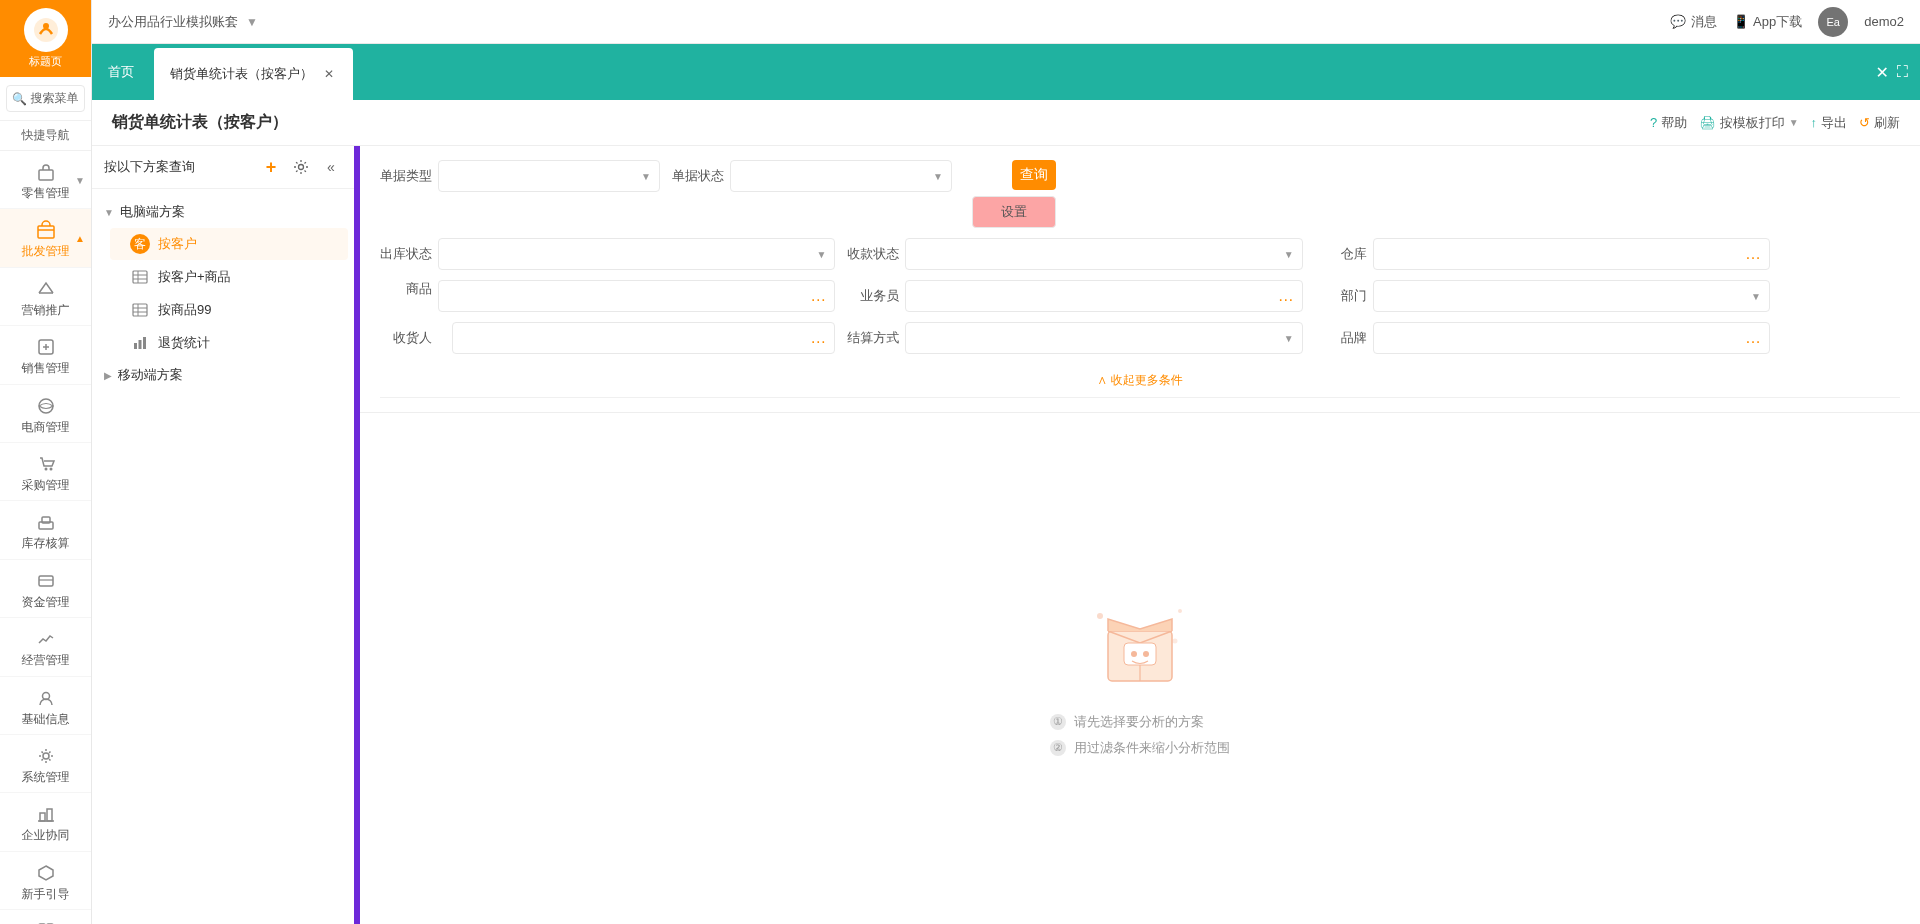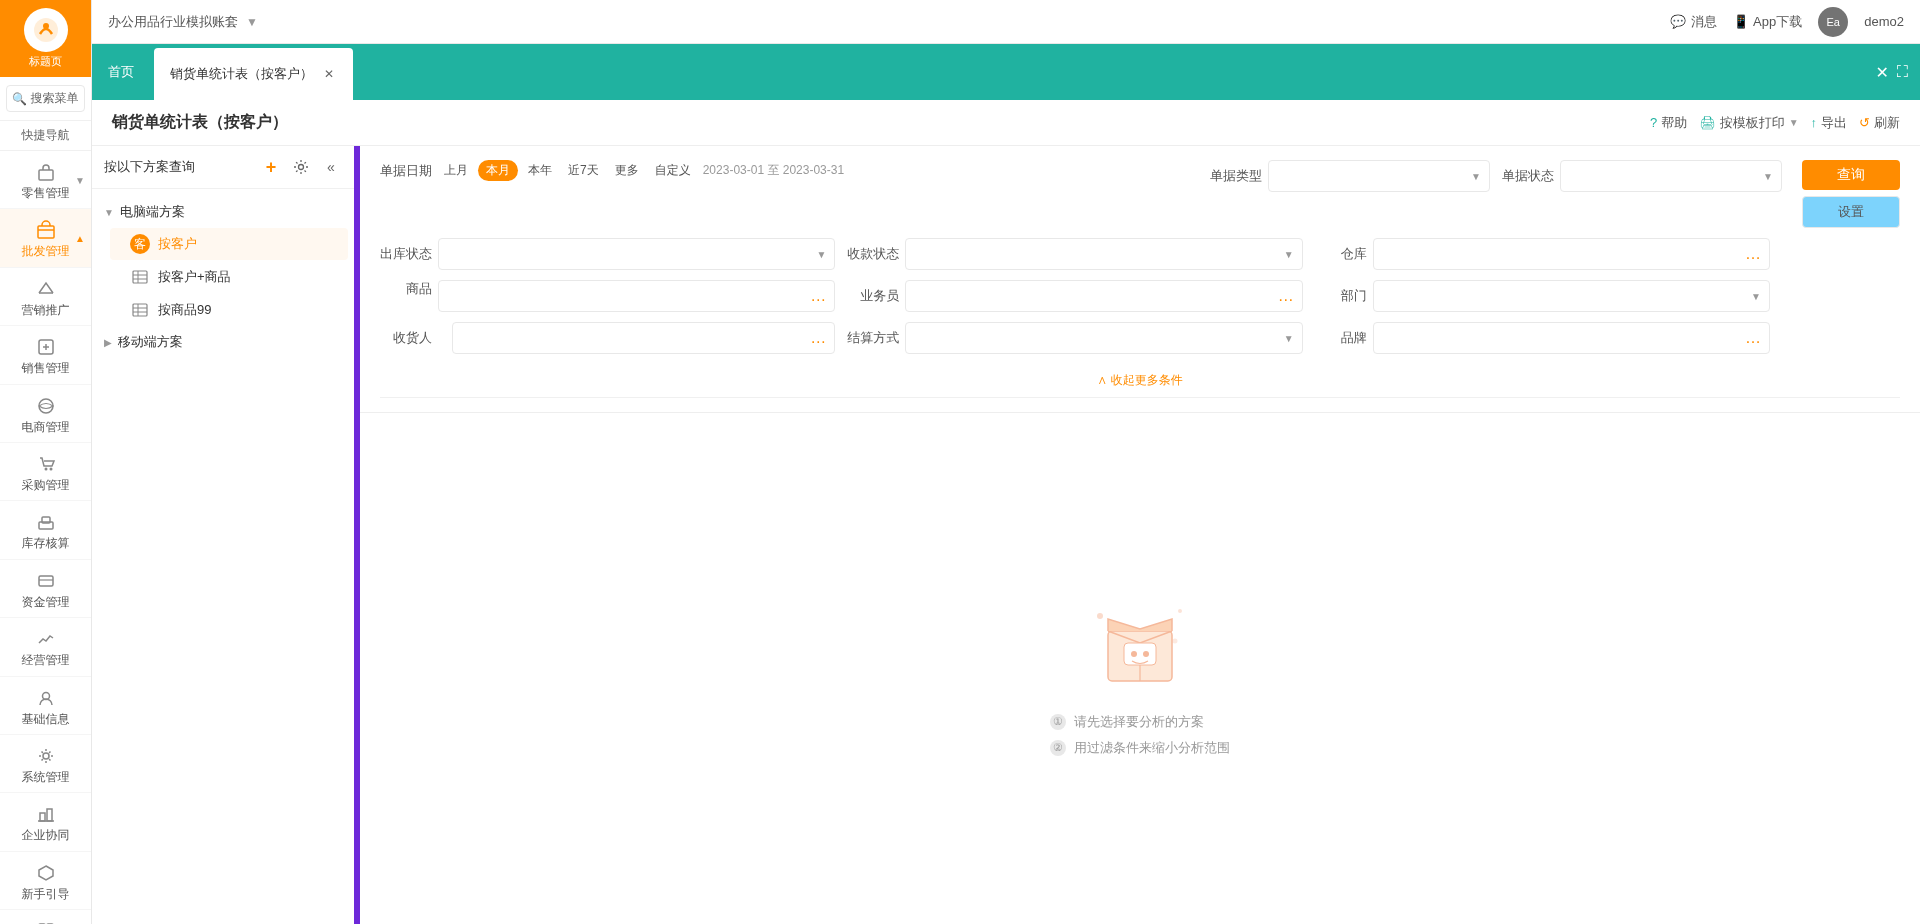--- a/index.html
+++ b/index.html
@@ -87,22 +87,22 @@
     
     .filter-area { background: #fff; padding: 14px 20px; border-bottom: 1px solid #eee; flex-shrink: 0; }
     .date-shortcut { font-size: 12px; color: #555; cursor: pointer; padding: 2px 6px; border-radius: 3px; }
     .date-shortcut.active { background: #ff8c00; color: #fff; border-radius: 12px; padding: 2px 8px; }
     .date-range-text { font-size: 12px; color: #999; }
 
     
     .collapse-bar { text-align: center; padding: 8px 0; cursor: pointer; color: #ff8c00; font-size: 12px; border-bottom: 1px solid #f0f0f0; }
 
     
-    .query-btn { background: #ff8c00; color: #fff; border: none; border-radius: 4px; padding: 6px 35px; font-size: 14px; cursor: pointer; white-space: nowrap; }
-    .settings-btn { background: #7dd3fc; color: #555; border: 1px solid #e8e8e8; border-radius: 4px; padding: 6px 16px; font-size: 13px; cursor: pointer; white-space: nowrap; }
+    .query-btn { background: #ff8c00; color: #fff; border: none; border-radius: 4px; padding: 6px 8px; font-size: 14px; cursor: pointer; white-space: nowrap; margin-left: 40px; }
+    .settings-btn { background: #fca5a5; color: #555; border: 1px solid #e8e8e8; border-radius: 4px; padding: 6px 16px; font-size: 13px; cursor: pointer; white-space: nowrap; }
 
     
     .right-actions { display: flex; flex-direction: column; gap: 6px; padding-left: 8px; align-self: flex-start; margin-top: 0; }
 
     
     .empty-state { flex: 1; display: flex; flex-direction: column; align-items: center; justify-content: center; color: #999; gap: 12px; }
     .empty-icon { width: 120px; height: 120px; position: relative; }
     .empty-icon svg { width: 100%; height: 100%; }
     .empty-tips { display: flex; flex-direction: column; gap: 8px; }
     .empty-tip { display: flex; align-items: flex-start; gap: 8px; font-size: 13px; color: #999; }
@@ -383,49 +383,47 @@
                   <div class="scheme-icon table">
                     <svg width="16" height="16" viewBox="0 0 16 16">
                         <rect x="1" y="2" width="14" height="12" rx="1" fill="none" stroke="#888" stroke-width="1.2"></rect>
                         <line x1="1" y1="6" x2="15" y2="6" stroke="#888" stroke-width="1"></line>
                         <line x1="1" y1="10" x2="15" y2="10" stroke="#888" stroke-width="1"></line>
                         <line x1="6" y1="2" x2="6" y2="14" stroke="#888" stroke-width="1"></line>
                       </svg>
                   </div>
                   <span class="scheme-item-label">按商品99</span>
                 </div>
+                <div class="scheme-item">
+                  <div class="scheme-icon chart">
+                    <svg width="16" height="16" viewBox="0 0 16 16">
+                        <rect x="2" y="8" width="3" height="6" fill="#888"></rect>
+                        <rect x="6.5" y="5" width="3" height="9" fill="#888"></rect>
+                        <rect x="11" y="2" width="3" height="12" fill="#888"></rect>
+                      </svg>
+                  </div>
+                  <span class="scheme-item-label">退货统计</span>
+                </div>
               </div>
             </div>
 
             <div class="scheme-group">
               <div class="scheme-group-header">
                 <span class="scheme-group-arrow">▶</span>
                 <span class="scheme-group-label">移动端方案</span>
               </div>
             </div>
           </div>
         </div>
 
         <div class="right-panel">
 
           <div class="filter-area">
 
             <div style="display:flex; align-items:flex-start; gap:12px; margin-bottom:10px;">
-              <div style="flex:1; display:flex; align-items:center; gap:6px;">
-                <span class="filter-cell-label" style="min-width:52px; font-size:13px; color:#555; text-align:right; white-space:nowrap;">单据日期</span>
-                <div style="display:flex; align-items:center; gap:4px;">
-                  <span class="date-shortcut">上月</span>
-                  <span class="date-shortcut active">本月</span>
-                  <span class="date-shortcut">本年</span>
-                  <span class="date-shortcut">近7天</span>
-                  <span class="date-shortcut">更多</span>
-                  <span class="date-shortcut">自定义</span>
-                </div>
-                <span class="date-range-text">2023-03-01 至 2023-03-31</span>
-              </div>
               <div style="display:flex; align-items:center; gap:6px; min-width:280px;">
                 <span style="font-size:13px; color:#555; white-space:nowrap; min-width:52px; text-align:right;">单据类型</span>
                 <div class="filter-cell-control" style="flex:1; min-width:180px;">
                   <span class="ctrl-text"></span>
                   <span class="ctrl-arrow">▼</span>
                 </div>
               </div>
               <div style="display:flex; align-items:center; gap:6px; min-width:280px;">
                 <span style="font-size:13px; color:#555; white-space:nowrap; min-width:52px; text-align:right;">单据状态</span>
                 <div class="filter-cell-control" style="flex:1; min-width:180px;">

